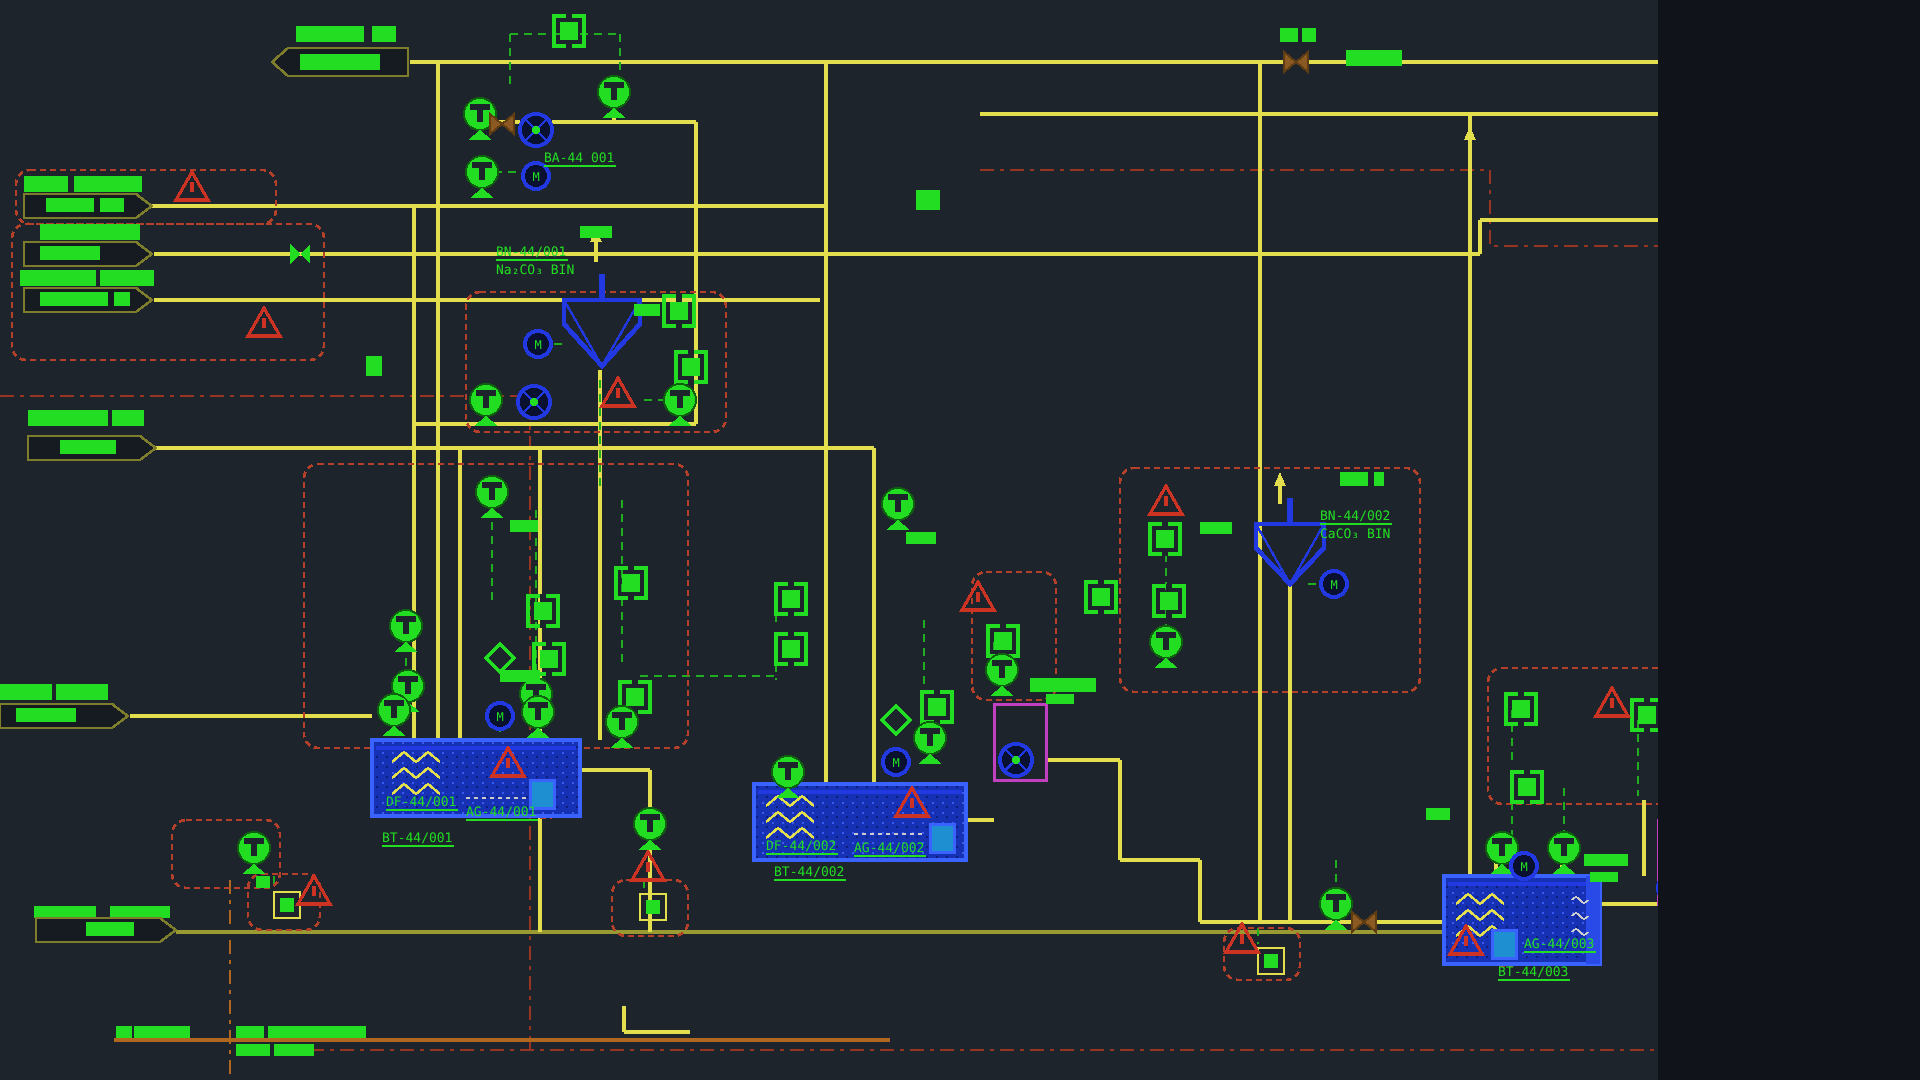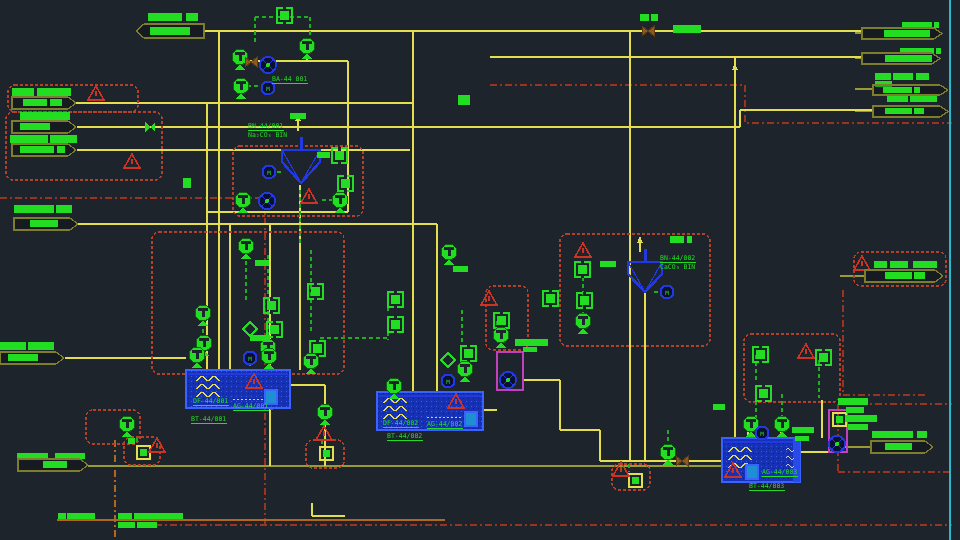--- a/index.html
+++ b/index.html
@@ -1,16 +1,16 @@
 <!DOCTYPE html>
 <html><head>
 <meta charset="utf-8">
 <style>
   html,body{margin:0;padding:0;background:#10141a;}
-  .stage{position:relative;width:960px;height:540px;background:#1e242c;overflow:hidden;
+  .stage{position:relative;width:829px;height:540px;background:#1e242c;overflow:hidden;
          font-family:"DejaVu Sans Mono", monospace;}
   svg{position:absolute;left:0;top:0;}
   text{font-family:"DejaVu Sans Mono", monospace;}
 </style>
 </head>
 <body>
 
 <div class="stage">
   <svg id="pid" width="960" height="540" viewBox="0 0 960 540" shape-rendering="crispEdges">
     <defs>

